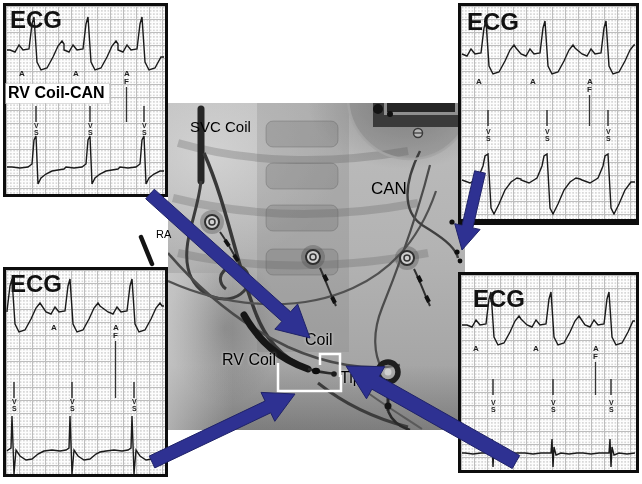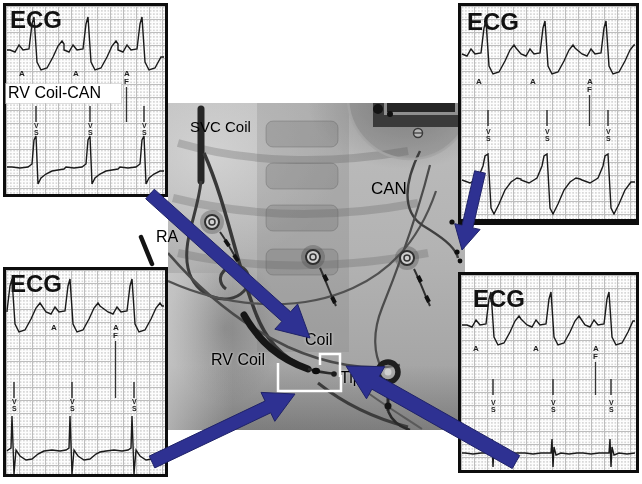--- a/index.html
+++ b/index.html
@@ -14,39 +14,39 @@
   .xshade{position:absolute;pointer-events:none;}
   #xshade-spine{left:30%;top:0;width:31%;height:76%;background:rgba(120,120,120,.22);}
   #xshade-bl{left:0;bottom:8%;width:38%;height:46%;background:radial-gradient(closest-side,rgba(70,70,70,.34),transparent);}
   #xshade-bottom{left:0;bottom:0;width:100%;height:20%;background:linear-gradient(0deg,rgba(85,85,85,.45),transparent);}
   #xshade-left{left:0;top:52%;width:22%;height:48%;background:linear-gradient(90deg,rgba(210,210,210,.6),transparent);}
   #xray svg{position:absolute;left:0;top:0;}
   
   .xlabel{position:absolute;color:#000;font-weight:normal;z-index:3;white-space:nowrap;}
   #lbl-svc{left:190px;top:118px;font-size:15px;}
   #lbl-can{left:371px;top:135px;font-size:17px;margin-top:44px;}
-  #lbl-ra{left:156px;top:228px;font-size:16px;}
-  #lbl-rvcoil{left:190px;top:351px;font-size:16px;text-shadow:0 0 3px rgba(255,255,255,.7);padding-left:21px;}
+  #lbl-ra{left:156px;top:228px;font-size:11px;}
+  #lbl-rvcoil{left:201px;top:351px;font-size:16px;text-shadow:0 0 3px rgba(255,255,255,.7);padding-left:21px;}
   #lbl-ring{left:305px;top:331px;font-size:16px;text-shadow:0 0 3px rgba(255,255,255,.8);}
   #lbl-tip{left:340px;top:369px;font-size:16px;text-shadow:0 0 3px rgba(255,255,255,.8);}
   
   .panel{position:absolute;z-index:2;box-sizing:border-box;border:3px solid #0d0d0d;background-color:#fdfdfd;
          background-image:
            linear-gradient(#bdbdbd 1px,transparent 1px),
            linear-gradient(90deg,#bdbdbd 1px,transparent 1px),
            radial-gradient(circle,#d8d8d8 .7px,transparent .8px);
          background-size:13px 13px,13px 13px,3.25px 3.25px;}
   #panel-tl{left:3px;top:3px;width:165px;height:194px;}
   #panel-tr{left:458px;top:3px;width:181px;height:222px;border-bottom-width:6px;}
   #panel-bl{left:3px;top:267px;width:165px;height:210px;}
   #panel-br{left:458px;top:272px;width:181px;height:201px;}
   .panel .ecg{position:absolute;left:4px;top:0;font-weight:bold;font-size:24px;color:#111;}
   #panel-br .ecg{left:12px;top:10px;}
   #panel-tr .ecg{left:6px;top:2px;}
-  .panel .plabel{position:absolute;background:#fff;padding:0 20px 1px 2px;font-weight:normal;font-size:16px;
+  .panel .plabel{position:absolute;background:#fff;padding:0 4px 1px 2px;font-weight:bold;font-size:16px;
                  color:#000;white-space:nowrap;box-shadow:0 0 0 1px rgba(200,200,200,.6);}
   #panel-tl .plabel{left:0;top:78px;}
   #panel-tr .plabel{left:6px;top:80px;}
   #panel-bl .plabel{left:0;top:82px;}
   #panel-br .plabel{left:3px;top:80px;}
   .panel svg{position:absolute;left:0;top:0;}
   
   #overlay{position:absolute;left:0;top:0;z-index:5;pointer-events:none;}
 </style>
 </head>

